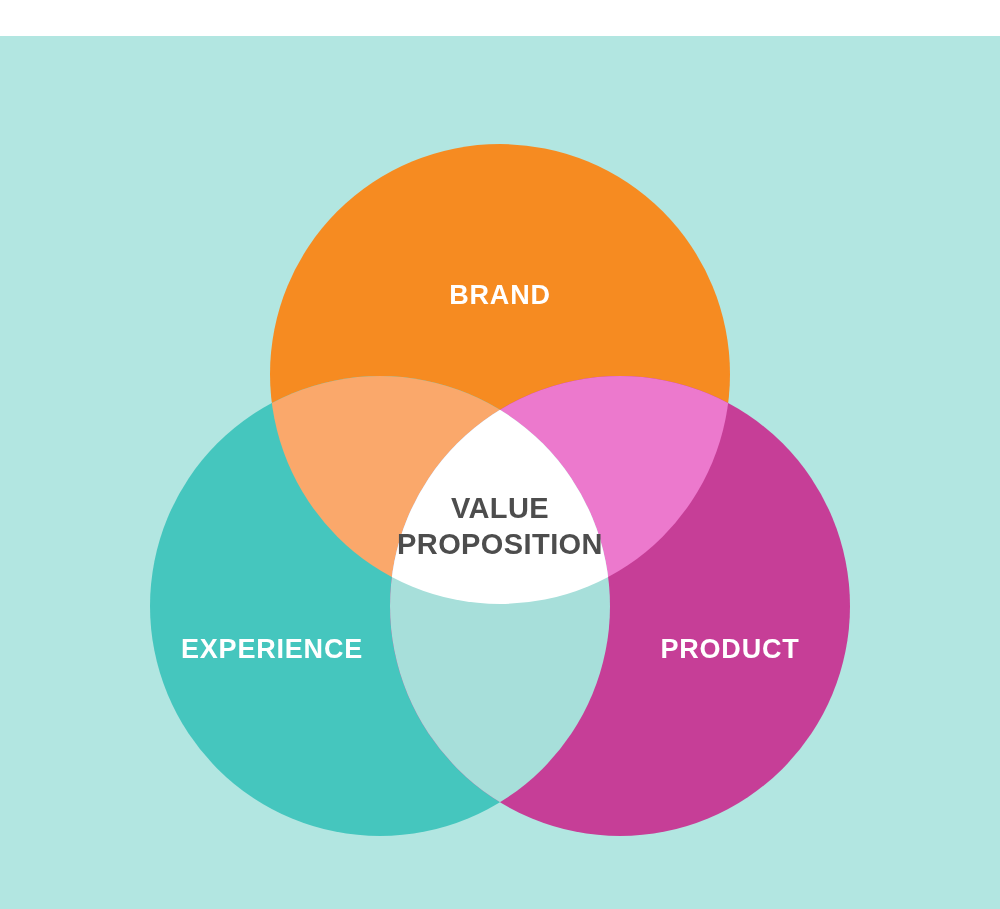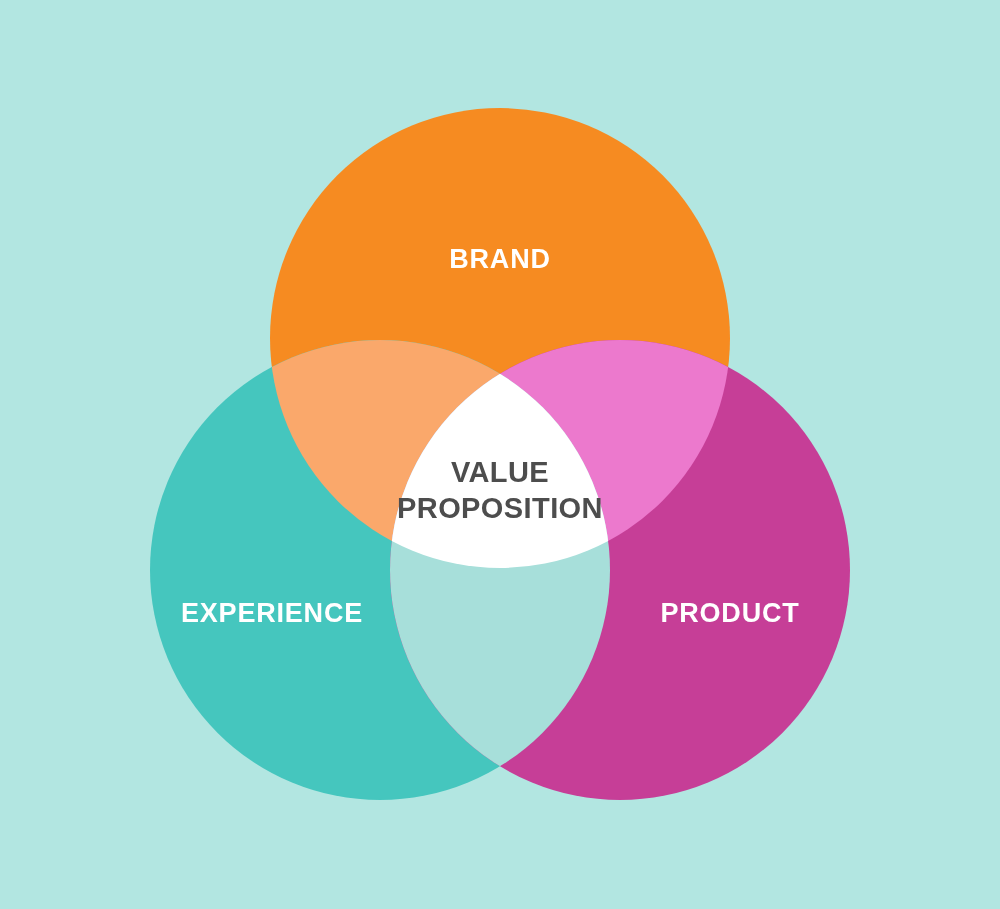--- a/index.html
+++ b/index.html
@@ -9,20 +9,21 @@
   body {
     width: 1000px;
     height: 909px;
     overflow: hidden;
     font-family: "Liberation Sans", sans-serif;
   }
   #venn-stage {
     position: relative;
     width: 1000px;
     height: 715px;
+    margin-top: 36px;
   }
   #venn-svg {
     display: block;
     width: 1000px;
     height: 909px;
   }
   .circle-label {
     font-family: "Liberation Sans", sans-serif;
     font-weight: bold;
     font-size: 27px;

